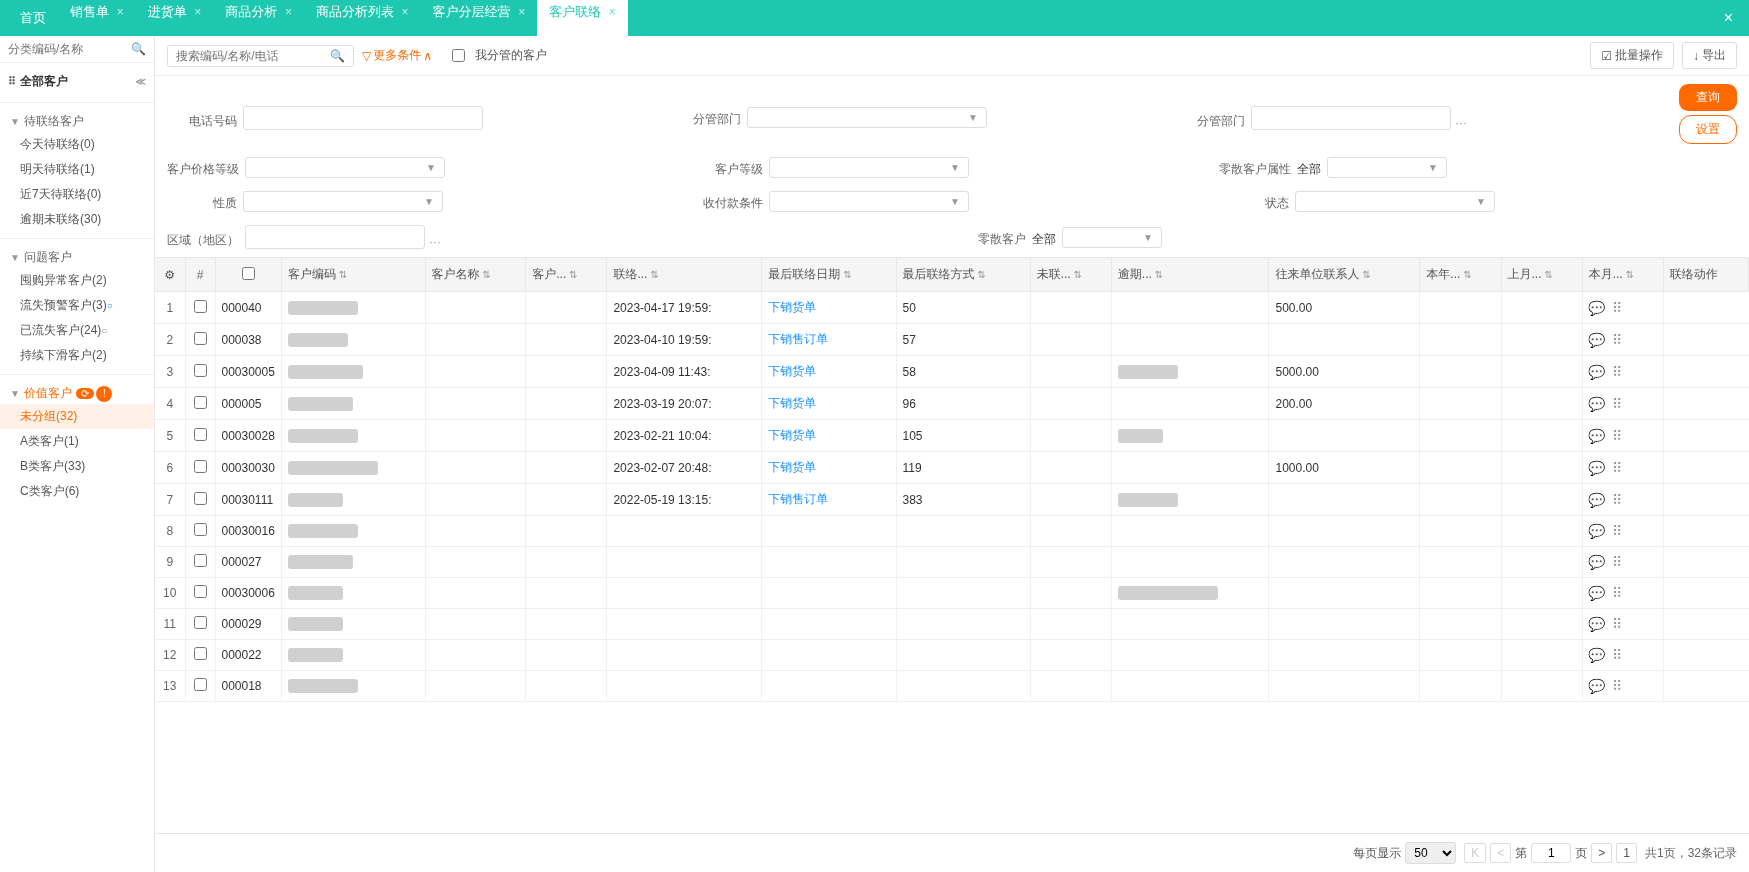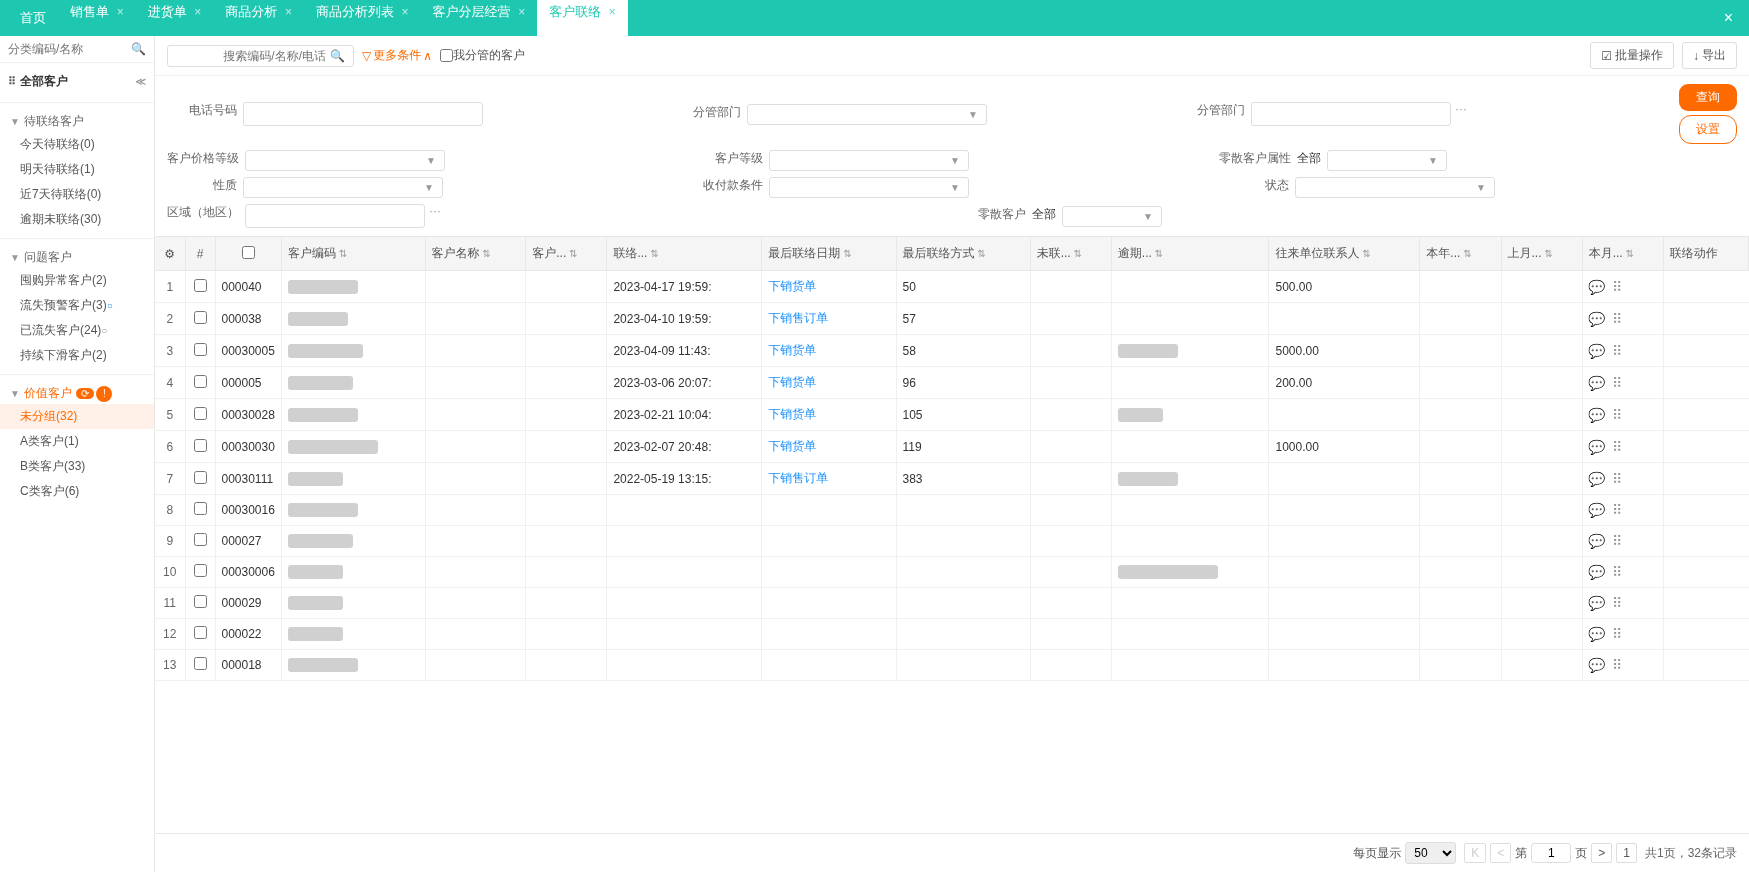--- a/index.html
+++ b/index.html
@@ -30,32 +30,32 @@
     .sidebar-item { padding: 4px 8px 4px 20px; color: #555; font-size: 12px; cursor: pointer; display: flex; align-items: center; }
     .sidebar-item.active { background: #fff0e8; color: #ff6a00; }
     .divider { height: 1px; background: #f0f0f0; margin: 2px 0; }
 
     
     .content { flex: 1; display: flex; flex-direction: column; overflow: hidden; }
 
     
     .filter-bar { background: #fff; padding: 6px 12px; border-bottom: 1px solid #f0f0f0; display: flex; align-items: center; gap: 8px; }
     .filter-search { display: flex; align-items: center; border: 1px solid #ddd; border-radius: 3px; padding: 3px 8px; background: #fff; }
-    .filter-search input { border: none; outline: none; font-size: 12px; width: 140px; color: #999; text-align: right; }
+    .filter-search input { border: none; outline: none; font-size: 12px; width: 140px; color: #999; }
     .filter-search-icon { color: #1ec8b0; cursor: pointer; margin-left: 4px; }
     .filter-more { color: #ff6a00; cursor: pointer; display: flex; align-items: center; gap: 2px; }
-    .filter-checkbox { display: flex; align-items: center; gap: 0; color: #555; cursor: pointer; margin-left: 0; }
+    .filter-checkbox { display: flex; align-items: center; gap: 10px; color: #555; cursor: pointer; margin-left: 12px; }
     .filter-actions { margin-left: auto; display: flex; gap: 8px; }
     .batch-btn { border: 1px solid #ddd; background: #fff; padding: 4px 10px; border-radius: 3px; cursor: pointer; color: #555; font-size: 12px; display: flex; align-items: center; gap: 3px; }
     .export-btn { border: 1px solid #ddd; background: #fff; padding: 4px 10px; border-radius: 3px; cursor: pointer; color: #555; font-size: 12px; display: flex; align-items: center; gap: 3px; }
 
     
     .advanced-filter { background: #fff; border-bottom: 1px solid #e8e8e8; padding: 8px 12px; }
     .filter-row { display: flex; align-items: center; margin-bottom: 6px; gap: 8px; }
-    .filter-field { display: flex; align-items: flex-start; flex: 1; }
+    .filter-field { display: flex; align-items: flex-end; flex: 1; margin-top: 7px; }
     .filter-label { color: #666; white-space: nowrap; min-width: 70px; text-align: right; margin-right: 6px; }
     .filter-input { border: 1px solid #ddd; border-radius: 3px; padding: 4px 8px; flex: 1; outline: none; font-size: 12px; color: #333; }
     .filter-select { border: 1px solid #ddd; border-radius: 3px; padding: 4px 8px; flex: 1; outline: none; font-size: 12px; color: #333; background: #fff; display: flex; align-items: center; justify-content: space-between; cursor: pointer; }
     .filter-select-arrow { color: #999; font-size: 10px; }
     .filter-dots { color: #999; margin-left: 4px; cursor: pointer; }
     .btn-query { background: #ff6a00; color: #fff; border: none; border-radius: 9px; padding: 5px 16px; cursor: pointer; font-size: 12px; }
     .btn-reset { background: #fff; color: #ff6a00; border: 1px solid #ff6a00; border-radius: 12px; padding: 5px 16px; cursor: pointer; font-size: 12px; }
 
     
     .table-container { flex: 1; overflow: auto; background: #fff; }
@@ -375,21 +375,21 @@
               </td>
           </tr>
 
           <tr>
             <td class="num-col">4</td>
             <td class="checkbox-col"><input type="checkbox" style=""></td>
             <td>000005</td>
             <td><span class="blurred-cell" style="width:65px">&nbsp;</span></td>
             <td></td>
             <td></td>
-            <td>2023-03-06 20:07:</td>
+            <td>2023-03-19 20:07:</td>
             <td><a class="td-link">下销货单</a></td>
             <td>96</td>
             <td></td>
             <td></td>
             <td>200.00</td>
             <td></td>
             <td></td>
             <td>
                 <div class="action-icons">
                   <span class="action-icon">💬</span>

